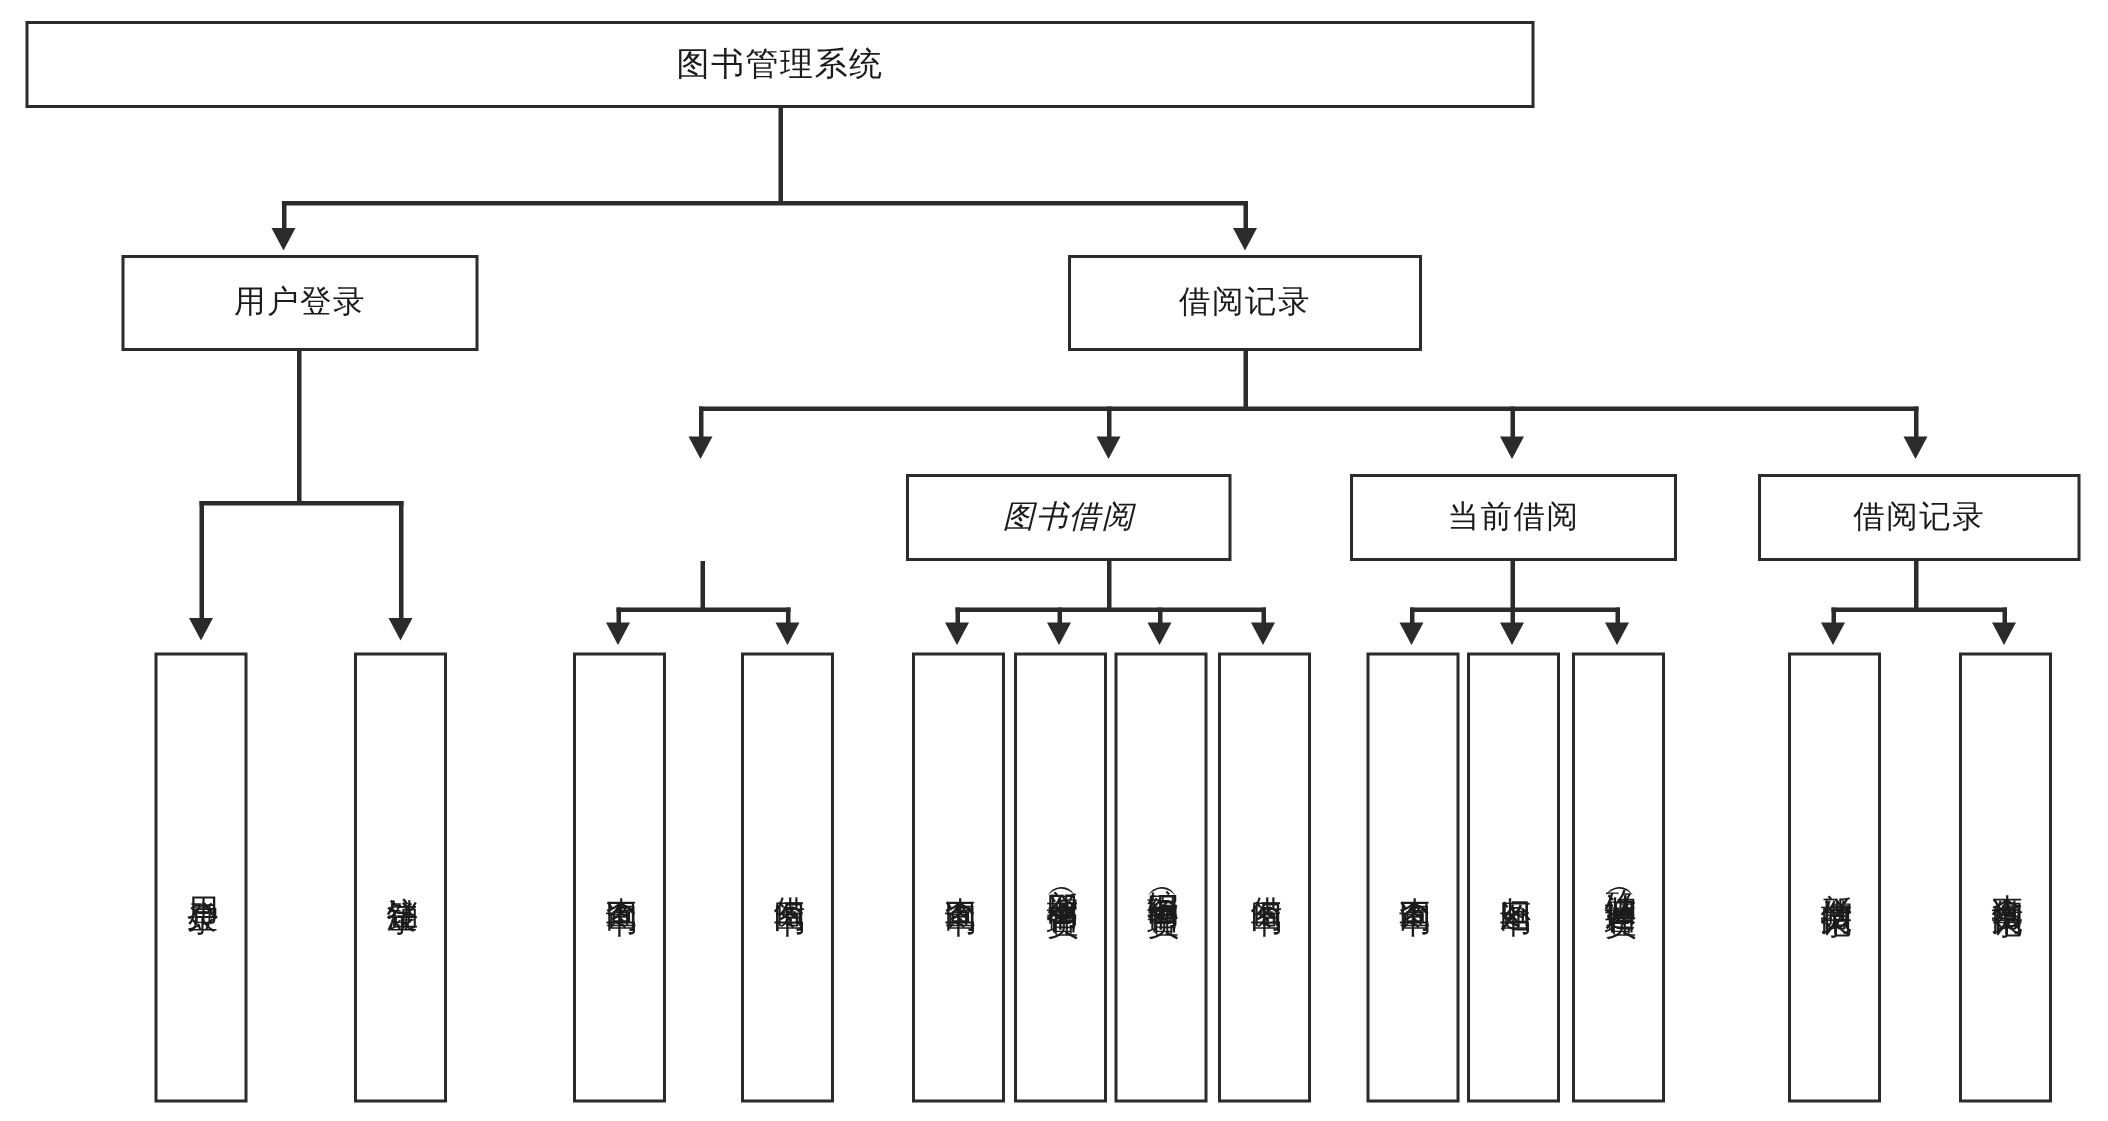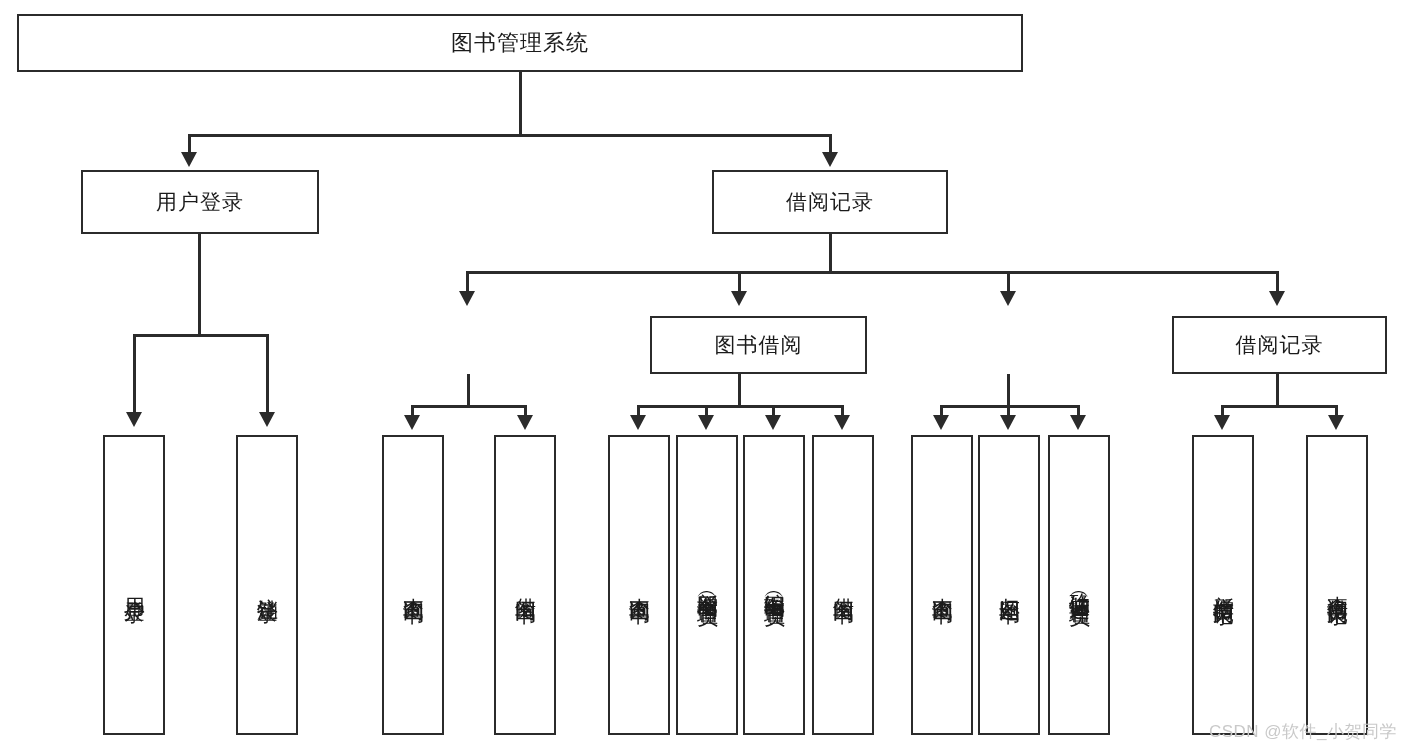--- a/index.html
+++ b/index.html
@@ -114,22 +114,25 @@
 
   <div class="conn vline" style="left:738px;top:271px;width:3px;height:22px;"></div>
   <div class="arrow" style="left:731px;top:291px;"></div>
 
   <div class="conn vline" style="left:1007px;top:271px;width:3px;height:22px;"></div>
   <div class="arrow" style="left:1000px;top:291px;"></div>
 
   <div class="conn vline" style="left:1276px;top:271px;width:3px;height:22px;"></div>
   <div class="arrow" style="left:1269px;top:291px;"></div>
 
-  <div class="node" style="left:650px;top:316px;width:217px;height:58px;">
+  <div class="node" style="left:604px;top:316px;width:217px;height:58px;font-style:italic;">
     <span class="label">图书借阅</span>
+  </div>
+  <div class="node" style="left:900px;top:316px;width:218px;height:58px;">
+    <span class="label">当前借阅</span>
   </div>
   <div class="node" style="left:1172px;top:316px;width:215px;height:58px;">
     <span class="label">借阅记录</span>
   </div>
 
   <div class="conn vline" style="left:467px;top:374px;width:3px;height:32px;"></div>
   <div class="conn hline" style="left:411px;top:405px;width:116px;height:3px;"></div>
   <div class="conn vline" style="left:411px;top:405px;width:3px;height:12px;"></div>
   <div class="arrow" style="left:404px;top:415px;"></div>
   <div class="conn vline" style="left:524px;top:405px;width:3px;height:12px;"></div>
@@ -199,15 +202,14 @@
     <span class="label">确认归还（管理员）</span>
   </div>
 
   <div class="node leaf" style="left:1192px;top:435px;width:62px;height:300px;">
     <span class="label">新增借阅记录</span>
   </div>
   <div class="node leaf" style="left:1306px;top:435px;width:62px;height:300px;">
     <span class="label">查询借阅记录</span>
   </div>
 
-  <div id="watermark">CSDN @软件_小贺同学</div>
 
 </div>
 
 </body></html>

